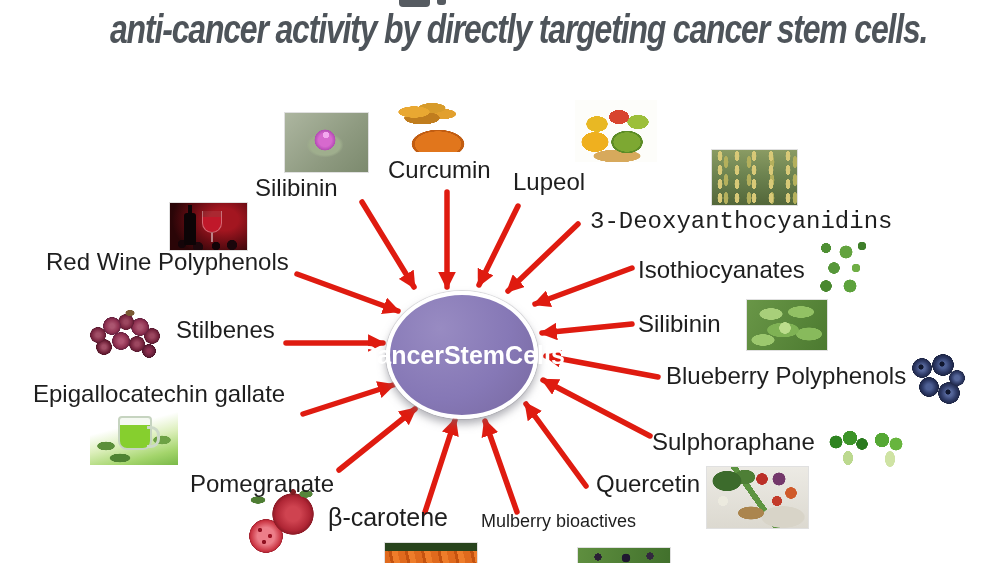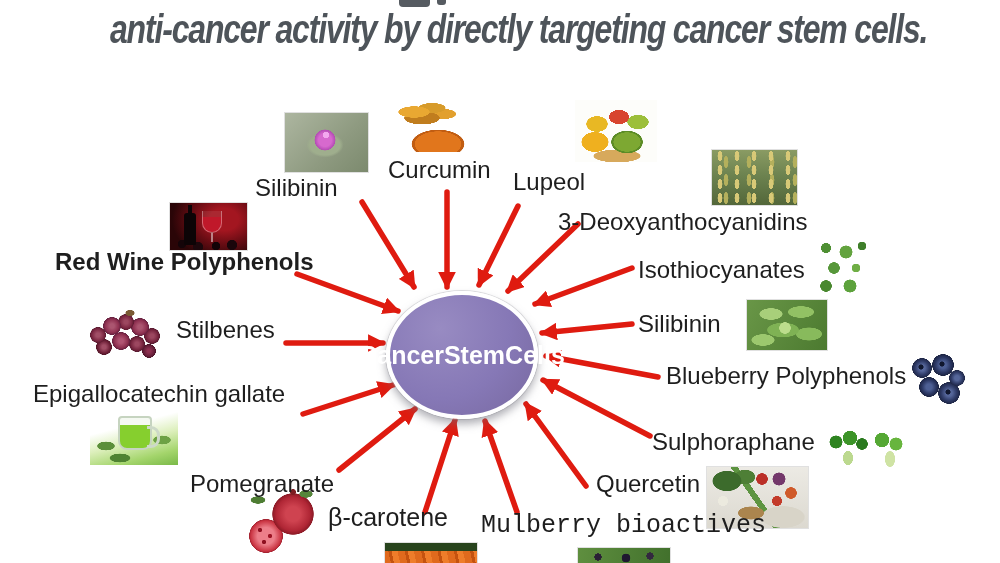--- a/index.html
+++ b/index.html
@@ -20,32 +20,32 @@
           border-radius:50%;border:4px solid #fff;box-sizing:border-box;
           background:radial-gradient(circle at 35% 28%,#988bc2 0%,#8678b6 55%,#77689f 100%);
           box-shadow:0 5px 9px rgba(110,110,120,.55),0 0 0 1px rgba(190,190,196,.45);
           display:flex;flex-direction:row;align-items:center;justify-content:center;}
   .center span{color:#fff;font-weight:bold;font-size:25px;line-height:31px;}
   
   .lbl{position:absolute;font-size:24px;color:#1e1e1e;white-space:nowrap;z-index:3;}
   .lbl-silibinin{left:255px;top:174px;}
   .lbl-curcumin{left:388px;top:156px;}
   .lbl-lupeol{left:513px;top:168px;}
-  .lbl-deoxy{left:558px;top:208px;}
+  .lbl-deoxy{left:590px;top:208px;font-family:Liberation Mono, monospace;}
   .lbl-isothio{left:638px;top:256px;}
   .lbl-genistein{left:638px;top:310px;}
   .lbl-blueberry{left:666px;top:362px;}
   .lbl-sulpho{left:652px;top:428px;}
   .lbl-quercetin{left:596px;top:470px;}
-  .lbl-mulberry{left:481px;top:511px;font-size:25px;font-family:Liberation Mono, monospace;}
+  .lbl-mulberry{left:481px;top:511px;font-size:18px;}
   .lbl-carotene{left:328px;top:503px;font-size:25px;}
   .lbl-pomegranate{left:190px;top:450px;margin-top:20px;}
   .lbl-egcg{left:33px;top:380px;}
   .lbl-stilbenes{left:176px;top:316px;text-align:right;}
-  .lbl-redwine{left:55px;top:248px;font-weight:bold;}
+  .lbl-redwine{left:46px;top:248px;}
   
   .thumb{position:absolute;z-index:2;}
   .edged{box-shadow:0 0 0 1px rgba(0,0,0,.12);}
   .img-thistle{left:285px;top:113px;width:83px;height:59px;background:
     radial-gradient(circle 5px at 41px 22px,#f3a8ee 0 60%,transparent 62%),
     radial-gradient(circle 13px at 40px 27px,#d769ce 0 50%,#b44cb4 78%,transparent 82%),
     radial-gradient(ellipse 30px 20px at 40px 32px,#9fae8d 0 50%,transparent 62%),
     linear-gradient(135deg,#adb6a0 0%,#8e9a80 60%,#7c8a6e 100%);}
   .img-curcumin{left:392px;top:100px;width:78px;height:52px;background:
     radial-gradient(ellipse 22px 8px at 22px 12px,#e9a832 0 70%,transparent 72%),

